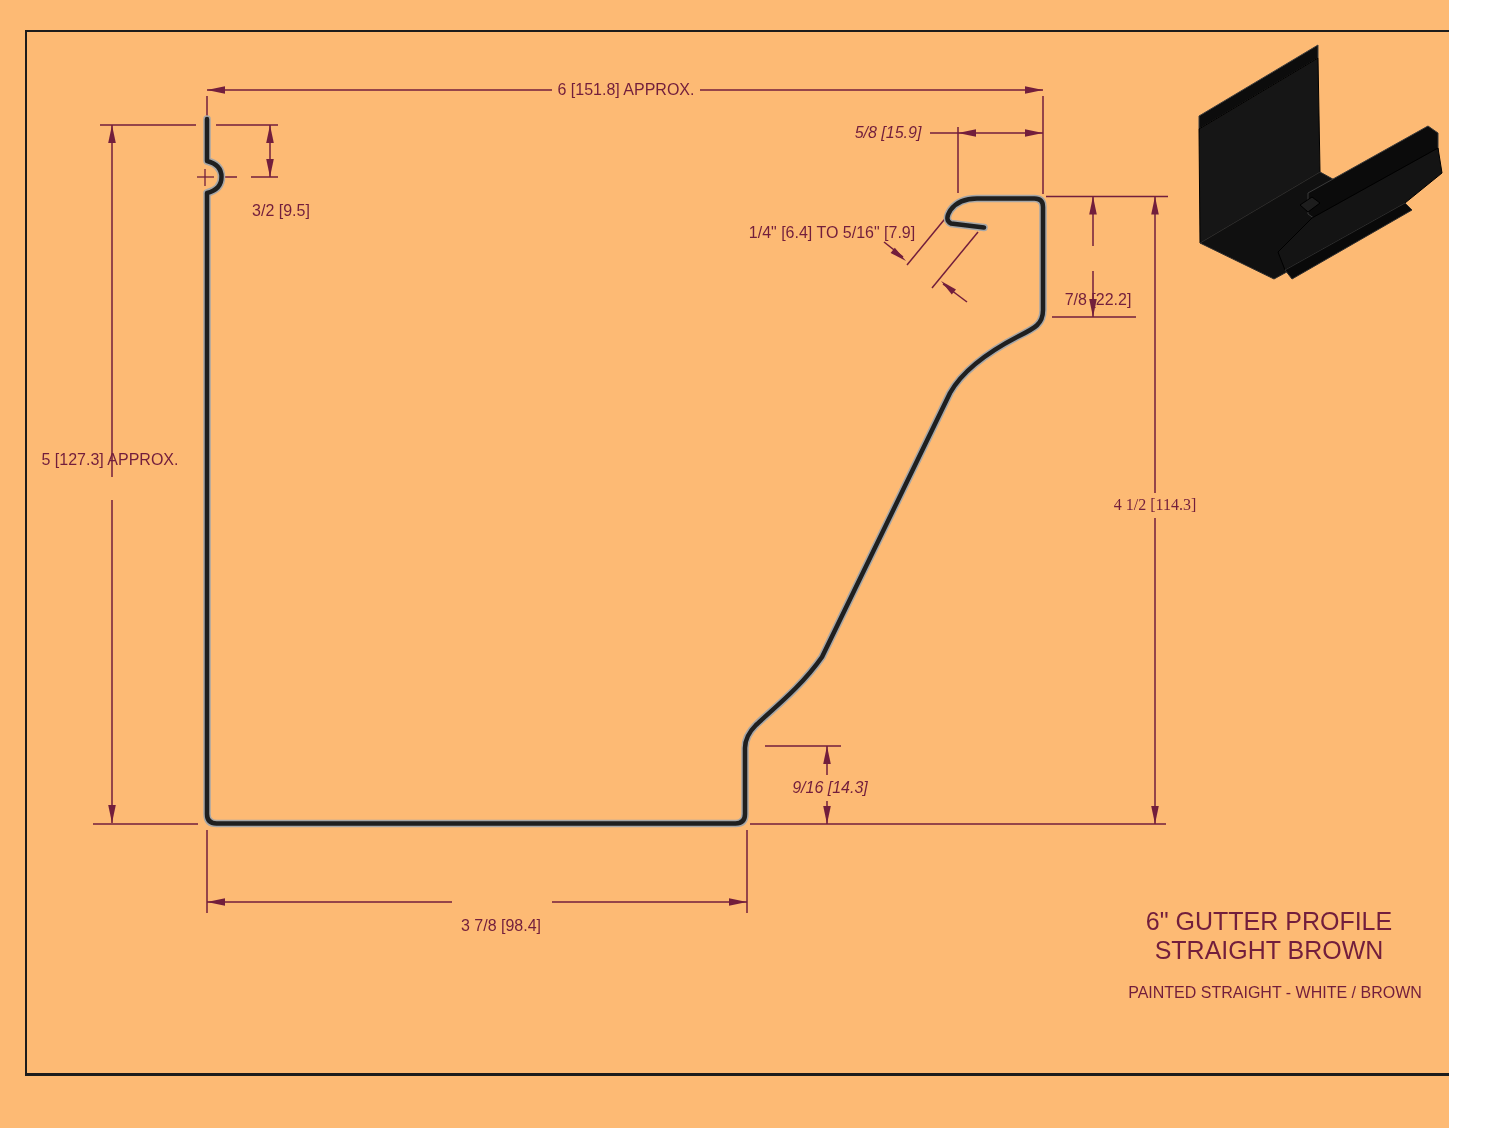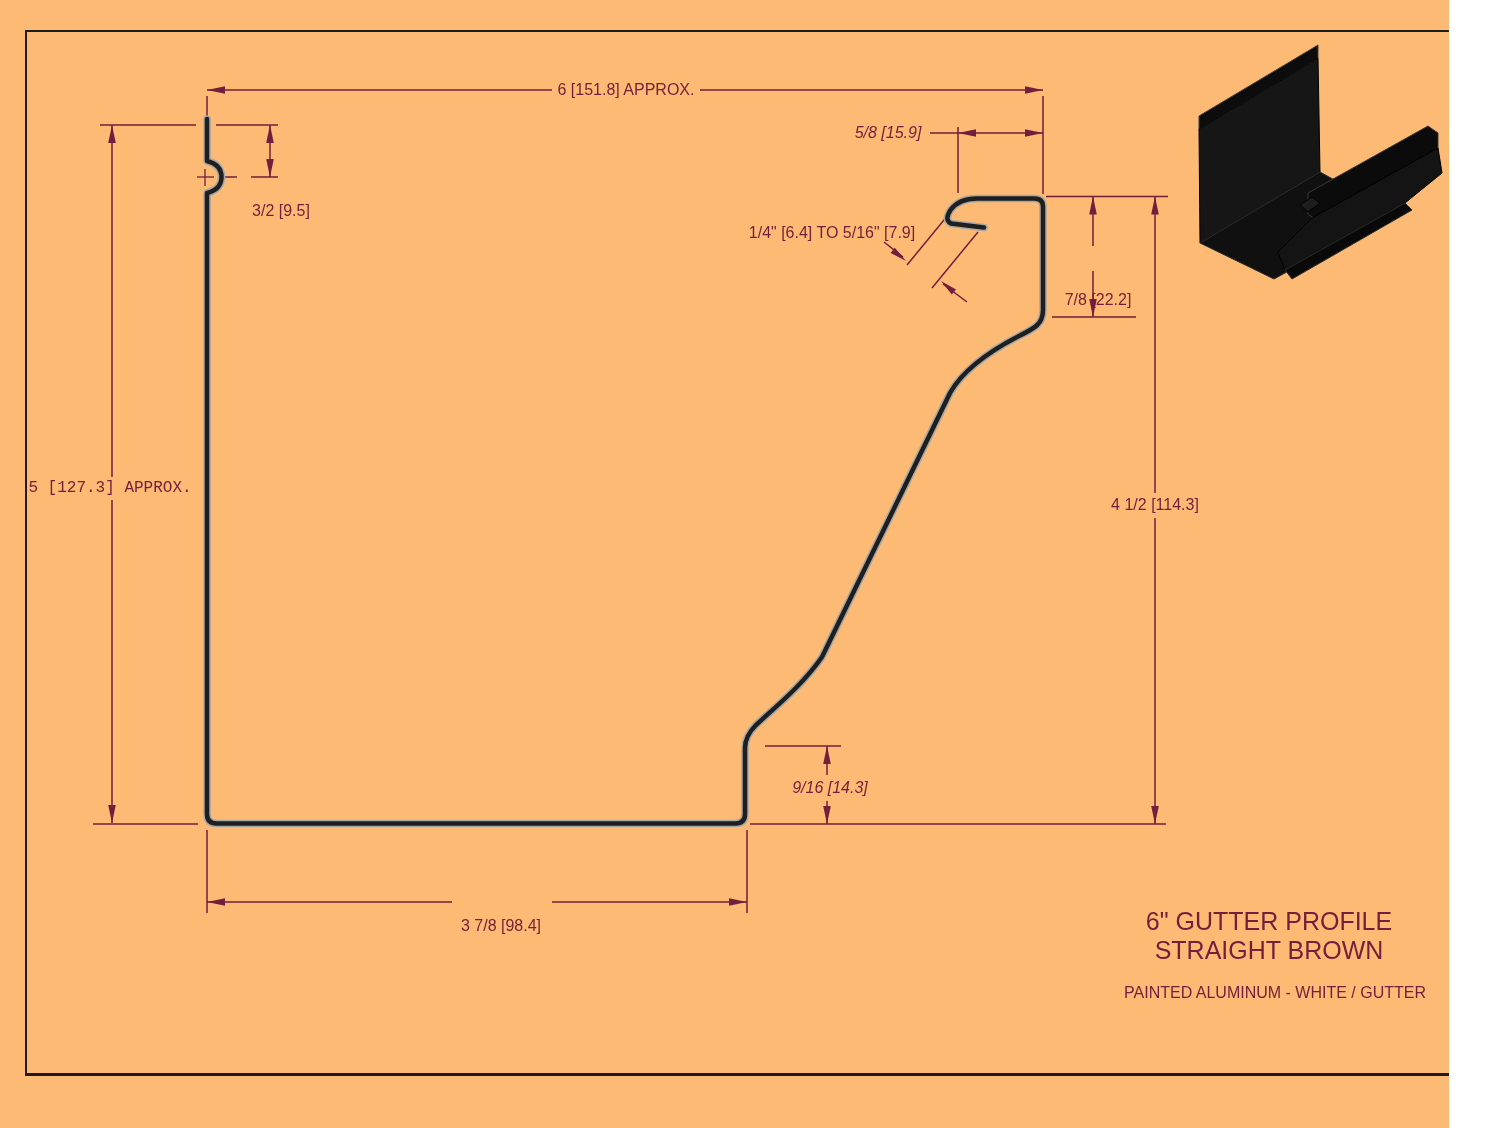--- a/index.html
+++ b/index.html
@@ -131,24 +131,24 @@
 
       <polygon points="1300,205 1312,197 1320,203 1308,212" fill="#1d1d1d" stroke="#000000" stroke-width="1"></polygon>
     </g>
   </svg>
 
   <div class="dim-label" style="left:626px;top:90px;">6 [151.8] APPROX.</div>
   <div class="dim-label" style="left:888px;top:133px;font-style:italic;">5/8 [15.9]</div>
   <div class="dim-label" style="left:281px;top:211px;">3/2 [9.5]</div>
   <div class="dim-label" style="left:832px;top:233px;">1/4" [6.4] TO 5/16" [7.9]</div>
   <div class="dim-label" style="left:1098px;top:258px;margin-top:42px;">7/8 [22.2]</div>
-  <div class="dim-label" style="left:110px;top:488px;font-family:Liberation Mono, monospace;">5 [127.3] APPROX.</div>
-  <div class="dim-label" style="left:1155px;top:505px;">4 1/2 [114.3]</div>
+  <div class="dim-label" style="left:110px;top:460px;">5 [127.3] APPROX.</div>
+  <div class="dim-label" style="left:1155px;top:505px;font-family:Liberation Serif, serif;">4 1/2 [114.3]</div>
   <div class="dim-label" style="left:830px;top:788px;font-style:italic;">9/16 [14.3]</div>
   <div class="dim-label" style="left:501px;top:902px;margin-top:24px;">3 7/8 [98.4]</div>
 
   <div class="title-block">
     <div>6" GUTTER PROFILE</div>
     <div>STRAIGHT BROWN</div>
   </div>
-  <div class="subtitle">PAINTED ALUMINUM - WHITE / GUTTER</div>
+  <div class="subtitle">PAINTED STRAIGHT - WHITE / BROWN</div>
 
 </div>
 
 </body></html>

